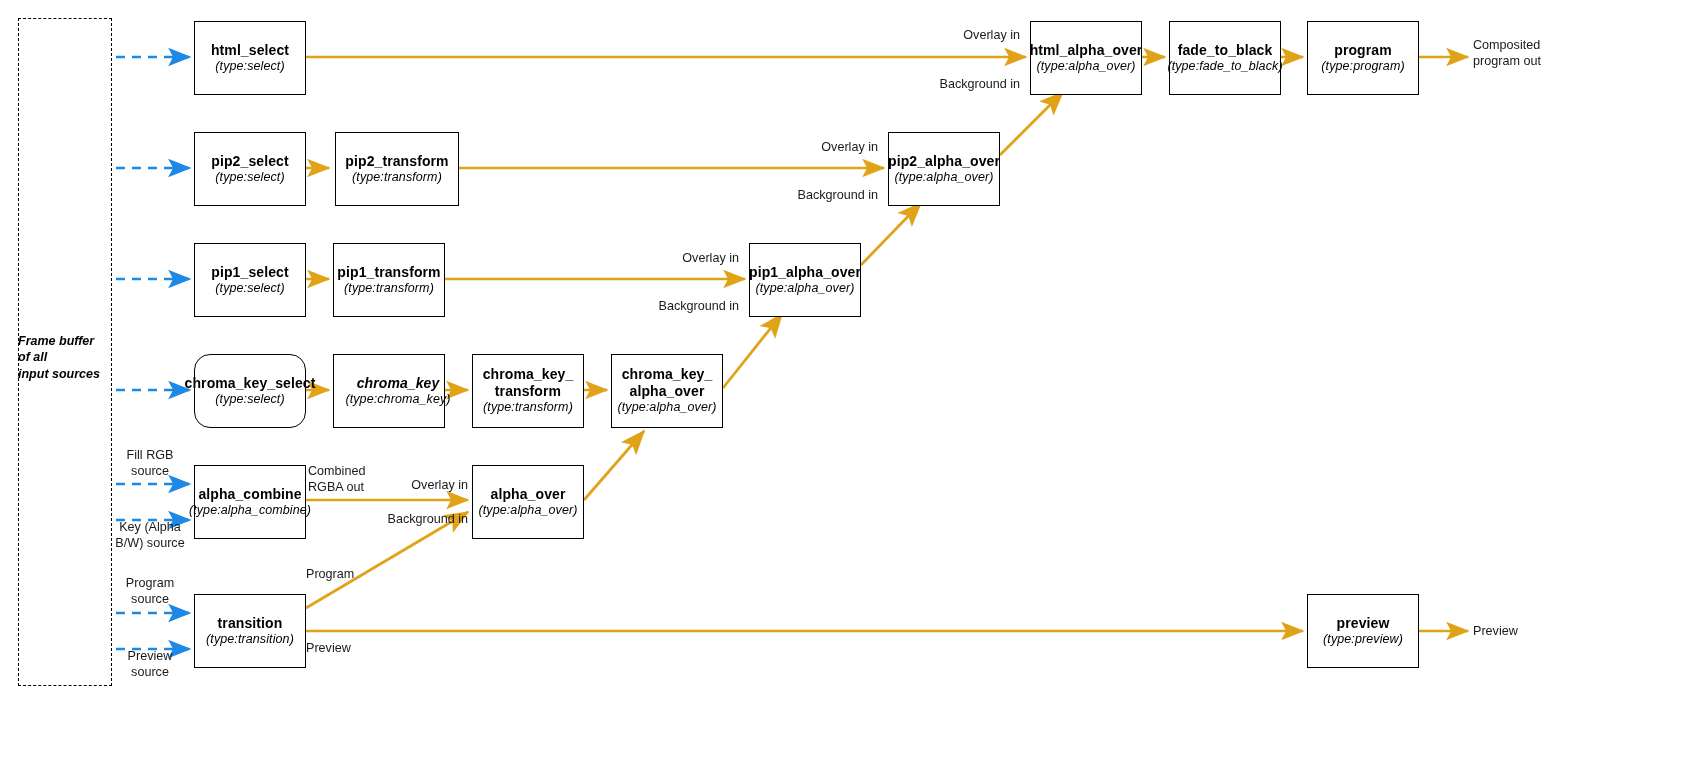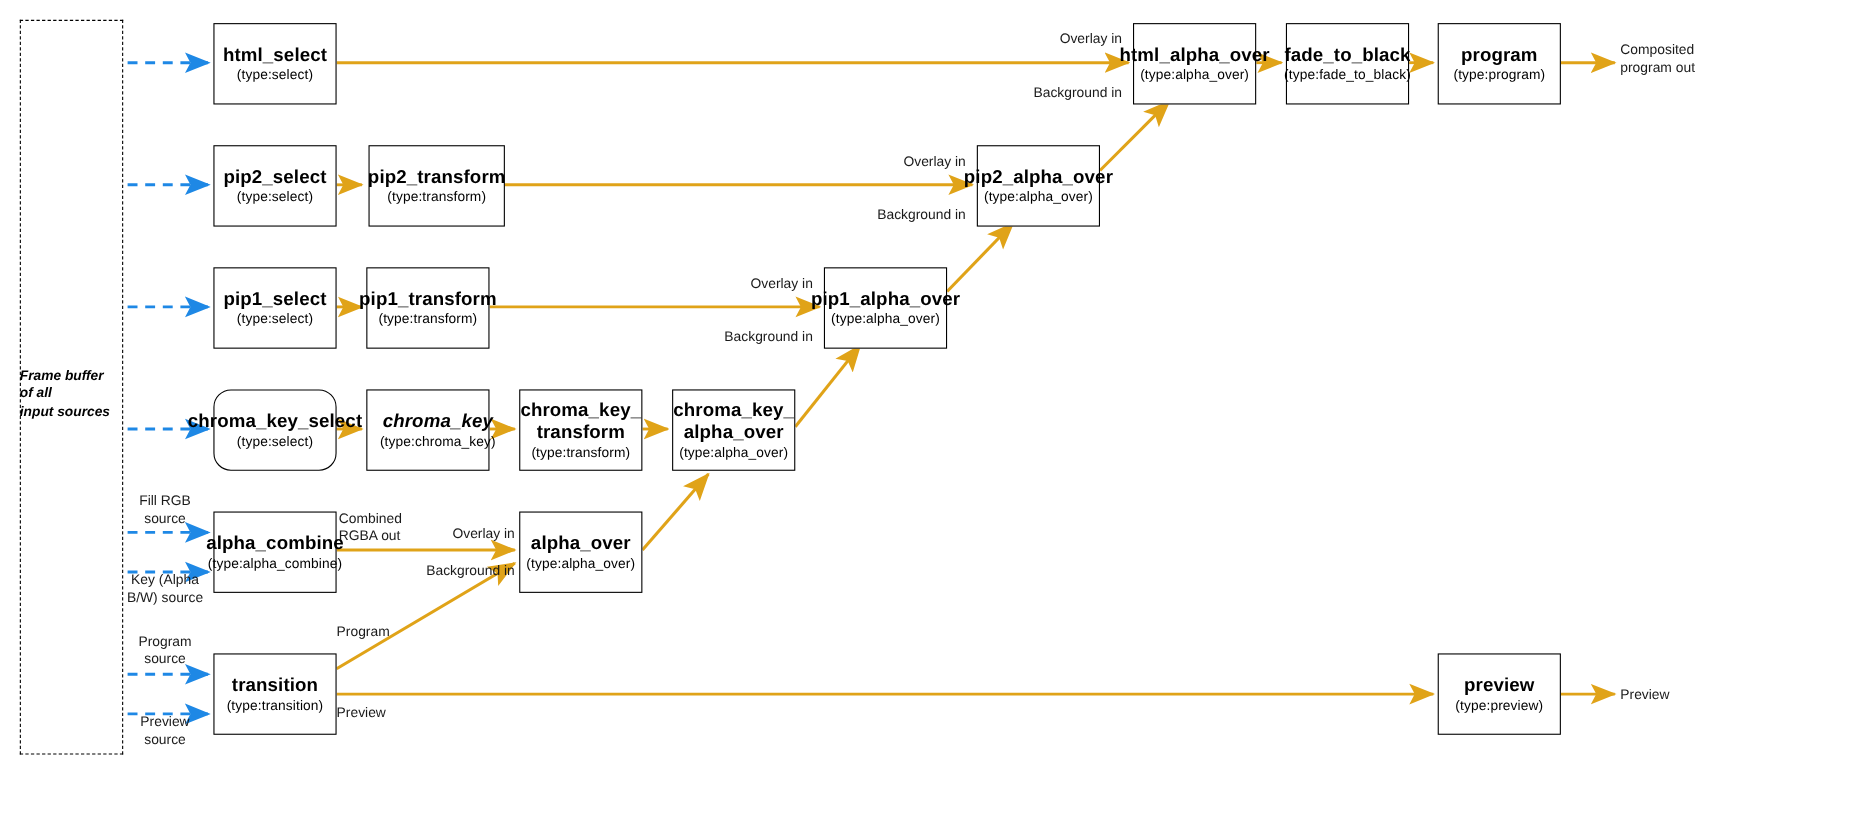--- a/index.html
+++ b/index.html
@@ -31,26 +31,27 @@
     display:flex;
     flex-direction:column;
     align-items:center;
     justify-content:center;
     text-align:center;
     line-height:1.22;
     z-index:5;
   }
   .node .nm{
     font-weight:bold;
-    font-size:17px;
+    font-size:14px;
     letter-spacing:0.1px;
     white-space:pre-line;
   }
   .node .nm.ital{ font-style:italic; }
   .node .ty{
+    font-style:italic;
     font-size:12.5px;
     letter-spacing:0.1px;
   }
   .framebuffer{
     position:absolute;
     box-sizing:border-box;
     border:1.5px dashed #000000;
     background:transparent;
     z-index:2;
   }

